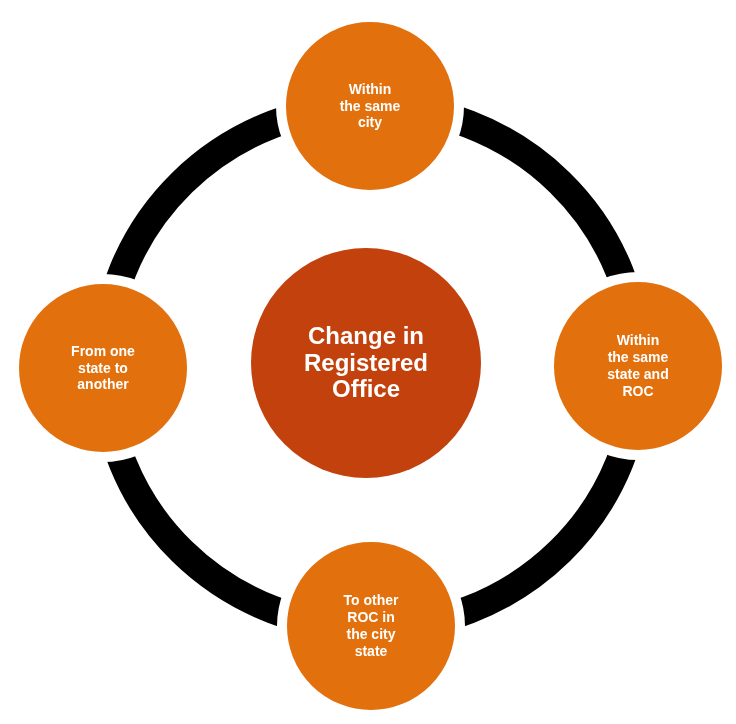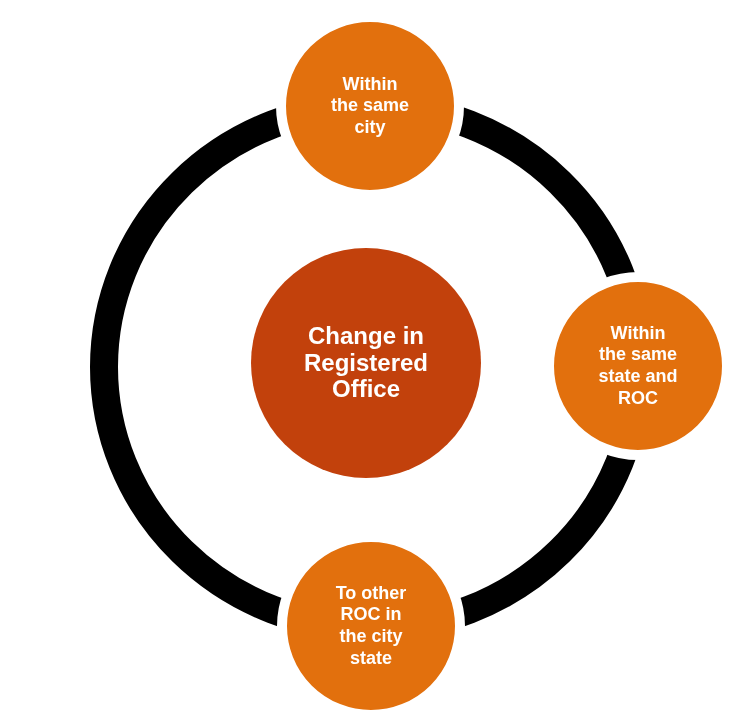--- a/index.html
+++ b/index.html
@@ -34,21 +34,21 @@
     box-sizing: border-box;
   }
   .node .label {
     white-space: pre-line;
   }
   .satellite {
     width: 188px;
     height: 188px;
     background: #E2700D;
     border: 10px solid #ffffff;
-    font-size: 18px;
+    font-size: 14px;
     line-height: 1.2;
   }
   .center-node {
     width: 230px;
     height: 230px;
     background: #c2410c;
     font-size: 24px;
     line-height: 1.1;
     left: 251px;
     top: 248px;
@@ -86,14 +86,19 @@
 ROC</span>
   </div>
 
   <div class="node satellite node-bottom">
     <span class="label">To other
 ROC in
 the city
 state</span>
   </div>
 
+  <div class="node satellite node-left">
+    <span class="label">From one
+state to
+another</span>
+  </div>
 
 </div>
 
 </body></html>

